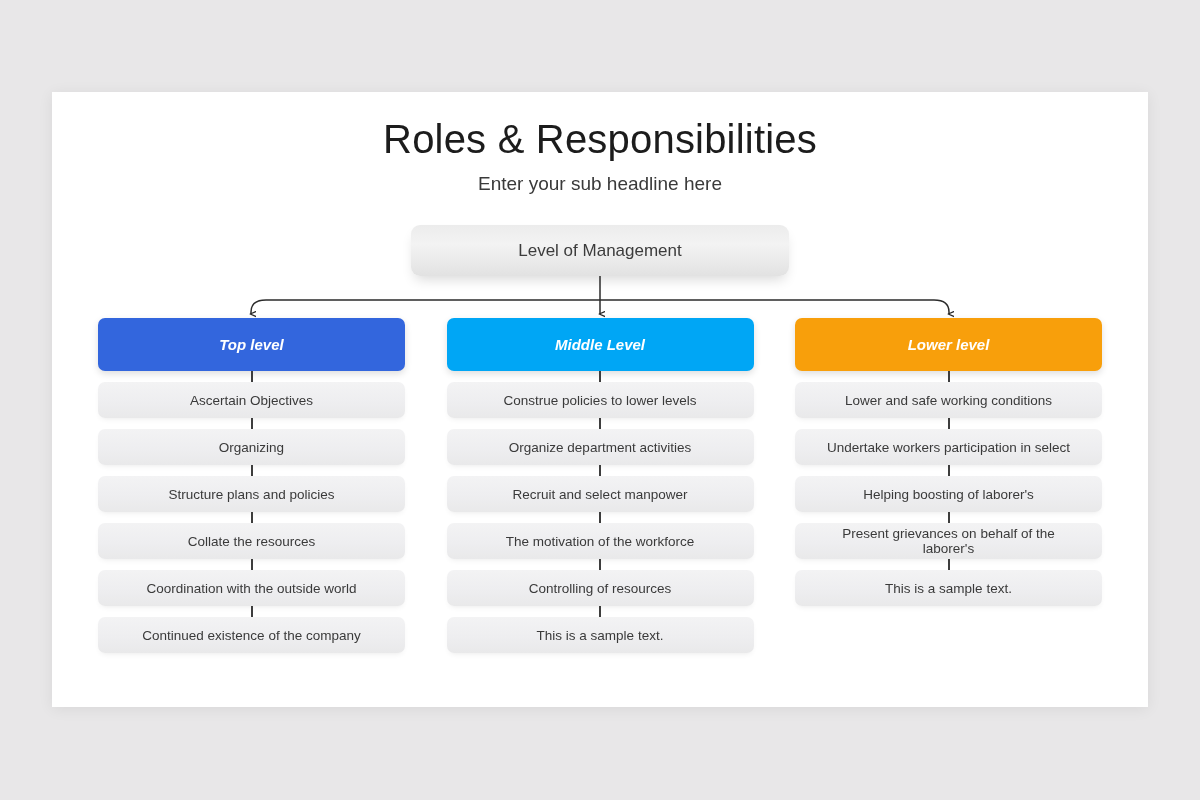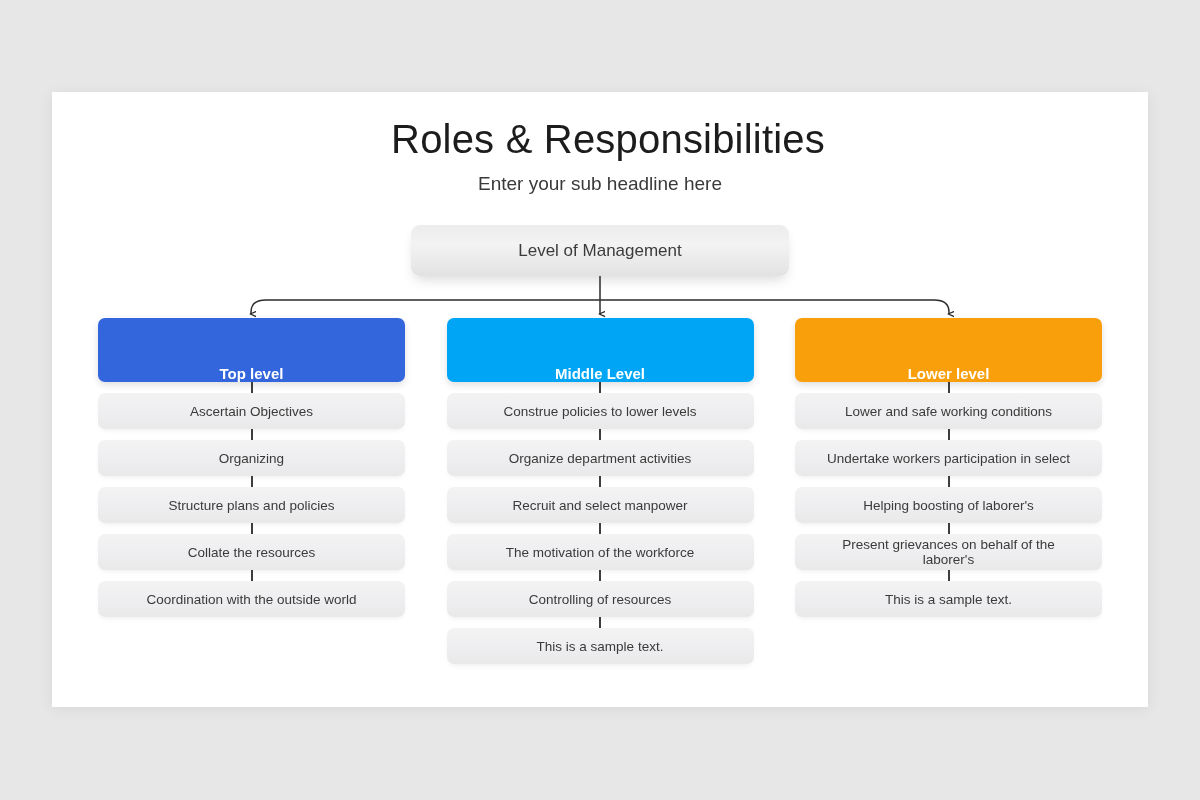--- a/index.html
+++ b/index.html
@@ -27,21 +27,20 @@
   
   .title {
     position: absolute;
     left: 0; top: 25px;
     width: 100%;
     text-align: center;
     font-size: 40px;
     font-weight: 400;
     color: #1c1c1c;
     letter-spacing: 0.2px;
-    padding-left: 8px;
   }
   .subtitle {
     position: absolute;
     left: 0; top: 81px;
     width: 100%;
     text-align: center;
     font-size: 19px;
     font-weight: 400;
     color: #3a3a3a;
   }
@@ -86,29 +85,30 @@
     padding: 0 46px;
     box-sizing: border-box;
   }
   .column {
     width: 307px;
     display: flex;
     flex-direction: column;
   }
 
   .col-header {
-    height: 64px;
+    height: 53px;
     border-radius: 7px;
     display: flex;
-    align-items: flex-end;
+    align-items: center;
     justify-content: center;
     color: #ffffff;
     font-size: 15px;
     font-weight: bold;
     box-shadow: 0 3px 7px rgba(0,0,0,0.13);
+    font-style: italic;
   }
 
   .item-wrap {
     position: relative;
     margin-top: 11px;
   }
   .item-wrap::before {
     content: "";
     position: absolute;
     left: 50%;
@@ -175,20 +175,23 @@
         </div>
       <div class="item-wrap">
           <div class="item">Structure plans and policies</div>
         </div>
       <div class="item-wrap">
           <div class="item">Collate the resources</div>
         </div>
       <div class="item-wrap">
           <div class="item">Coordination with the outside world</div>
         </div>
+      <div class="item-wrap">
+          <div class="item">Continued existence of the company</div>
+        </div>
     </div>
 
     <div class="column">
       <div class="col-header" style="background:#00a6f5">
         <span>Middle Level</span>
       </div>
       <div class="item-wrap">
           <div class="item">Construe policies to lower levels</div>
         </div>
       <div class="item-wrap">

